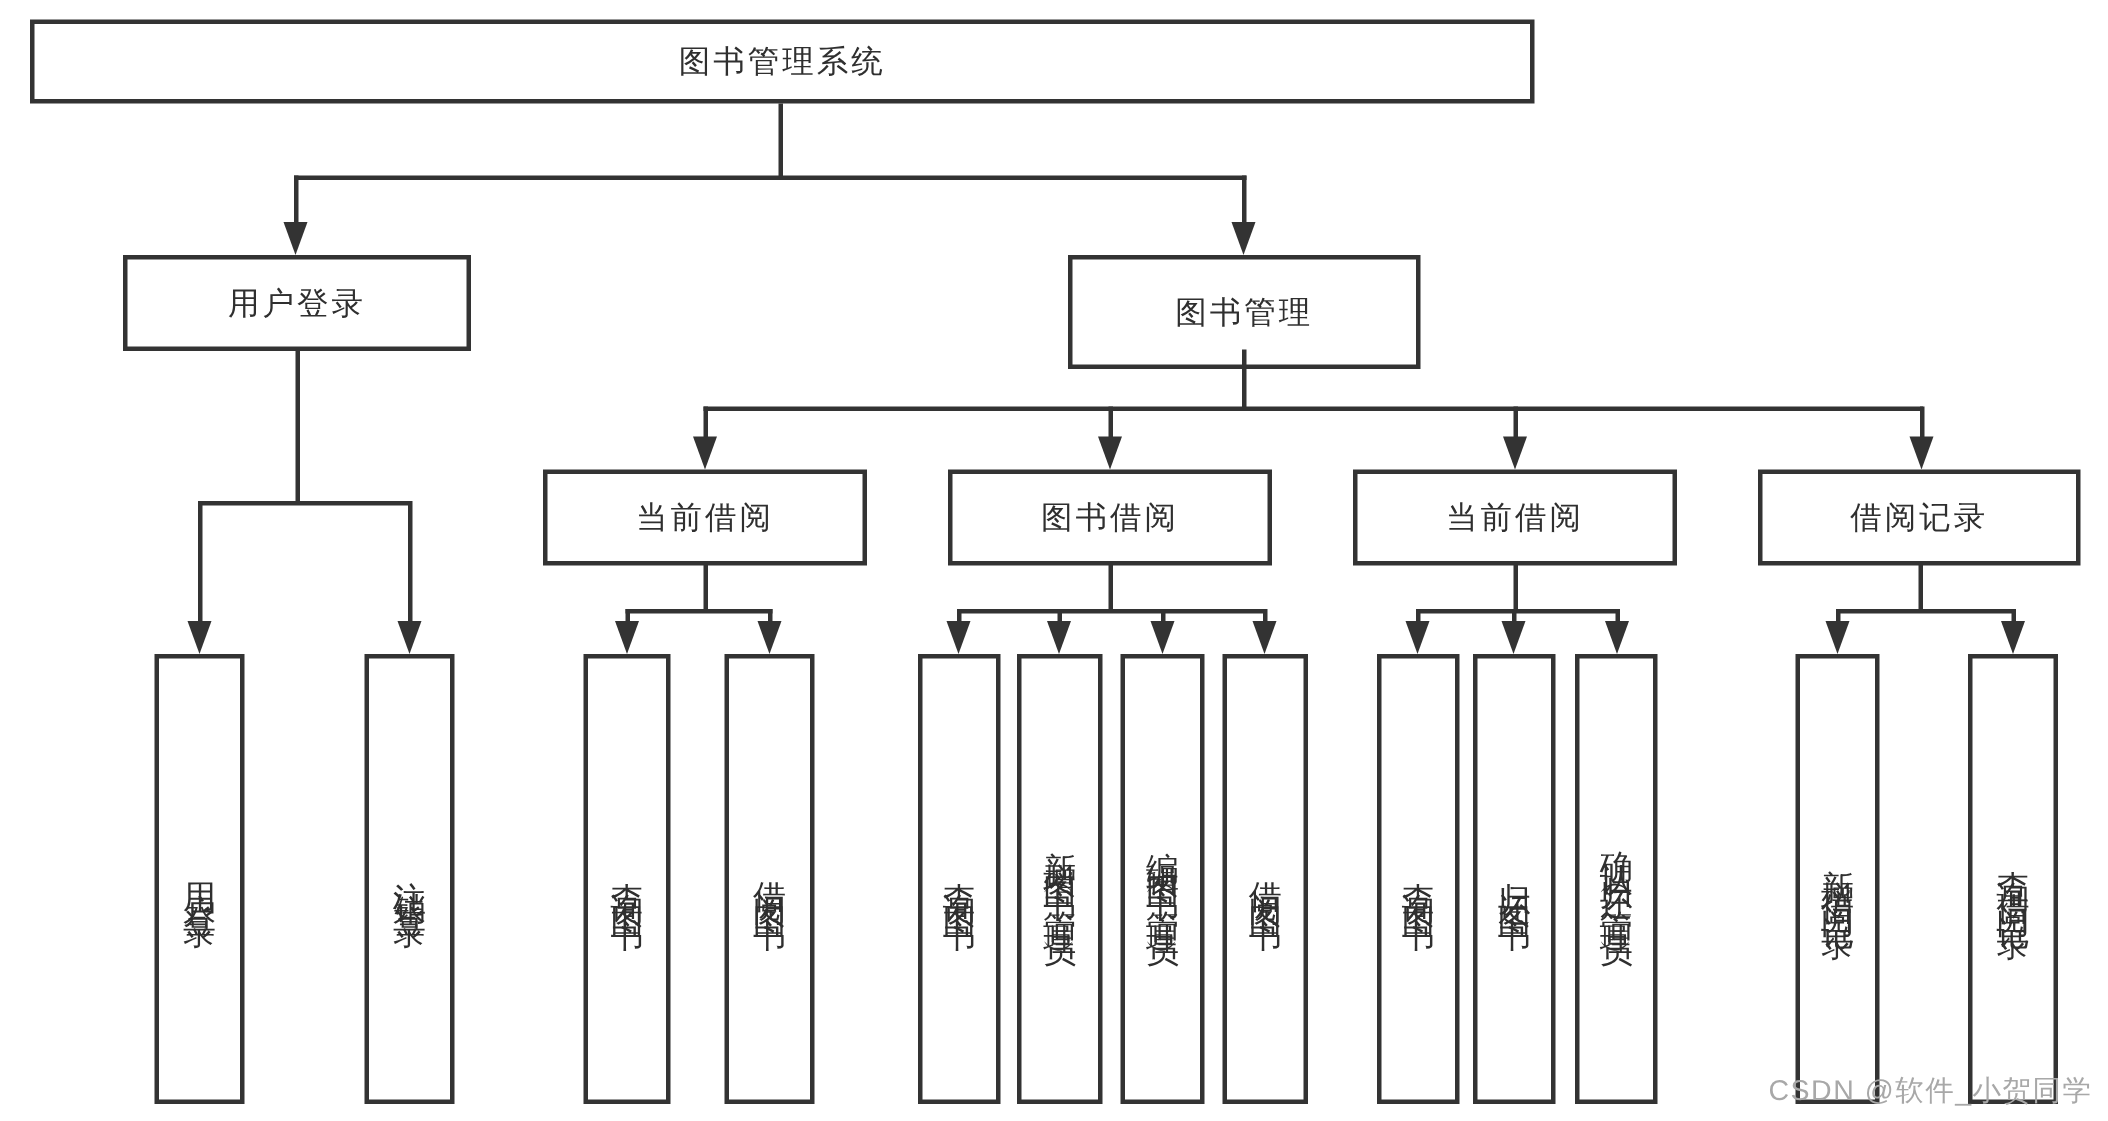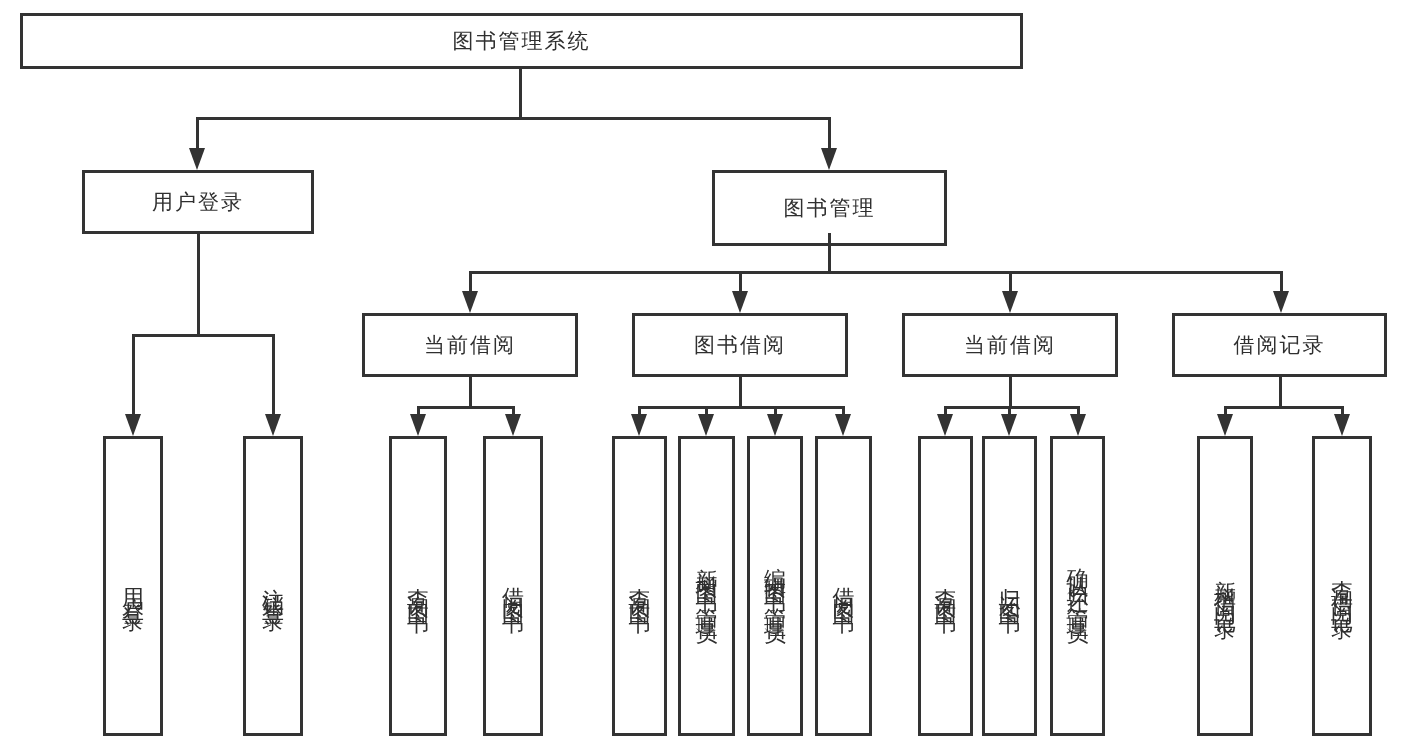--- a/index.html
+++ b/index.html
@@ -113,14 +113,15 @@
   <div class="box vbox" style="left:747px;top:436px;width:56px;height:300px;">编辑图书（管理员）</div>
   <div class="box vbox" style="left:815px;top:436px;width:57px;height:300px;">借阅图书</div>
 
   <div class="box vbox" style="left:918px;top:436px;width:55px;height:300px;">查询图书</div>
   <div class="box vbox" style="left:982px;top:436px;width:55px;height:300px;">归还图书</div>
   <div class="box vbox" style="left:1050px;top:436px;width:55px;height:300px;">确认归还（管理员）</div>
 
   <div class="box vbox" style="left:1197px;top:436px;width:56px;height:300px;">新增借阅记录</div>
   <div class="box vbox" style="left:1312px;top:436px;width:60px;height:300px;">查询借阅记录</div>
 
+  <div class="watermark">CSDN @软件_小贺同学</div>
 
 </div>
 
 </body></html>

